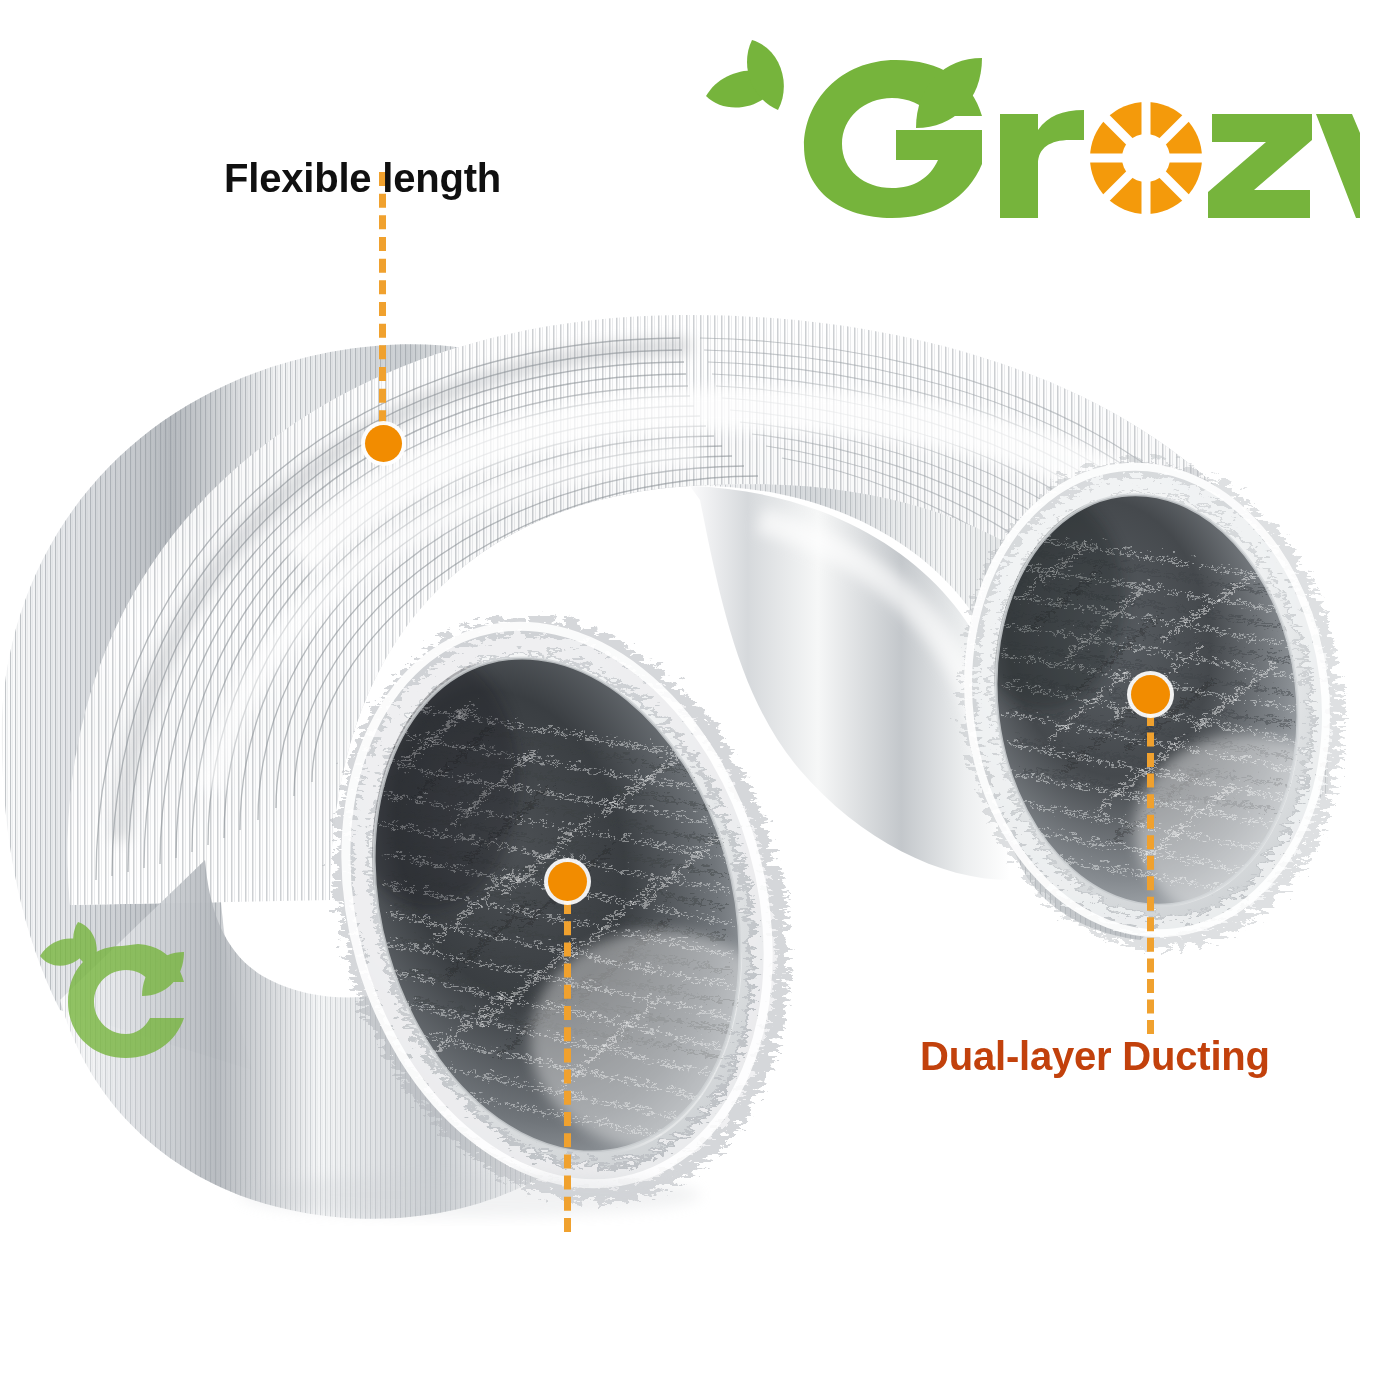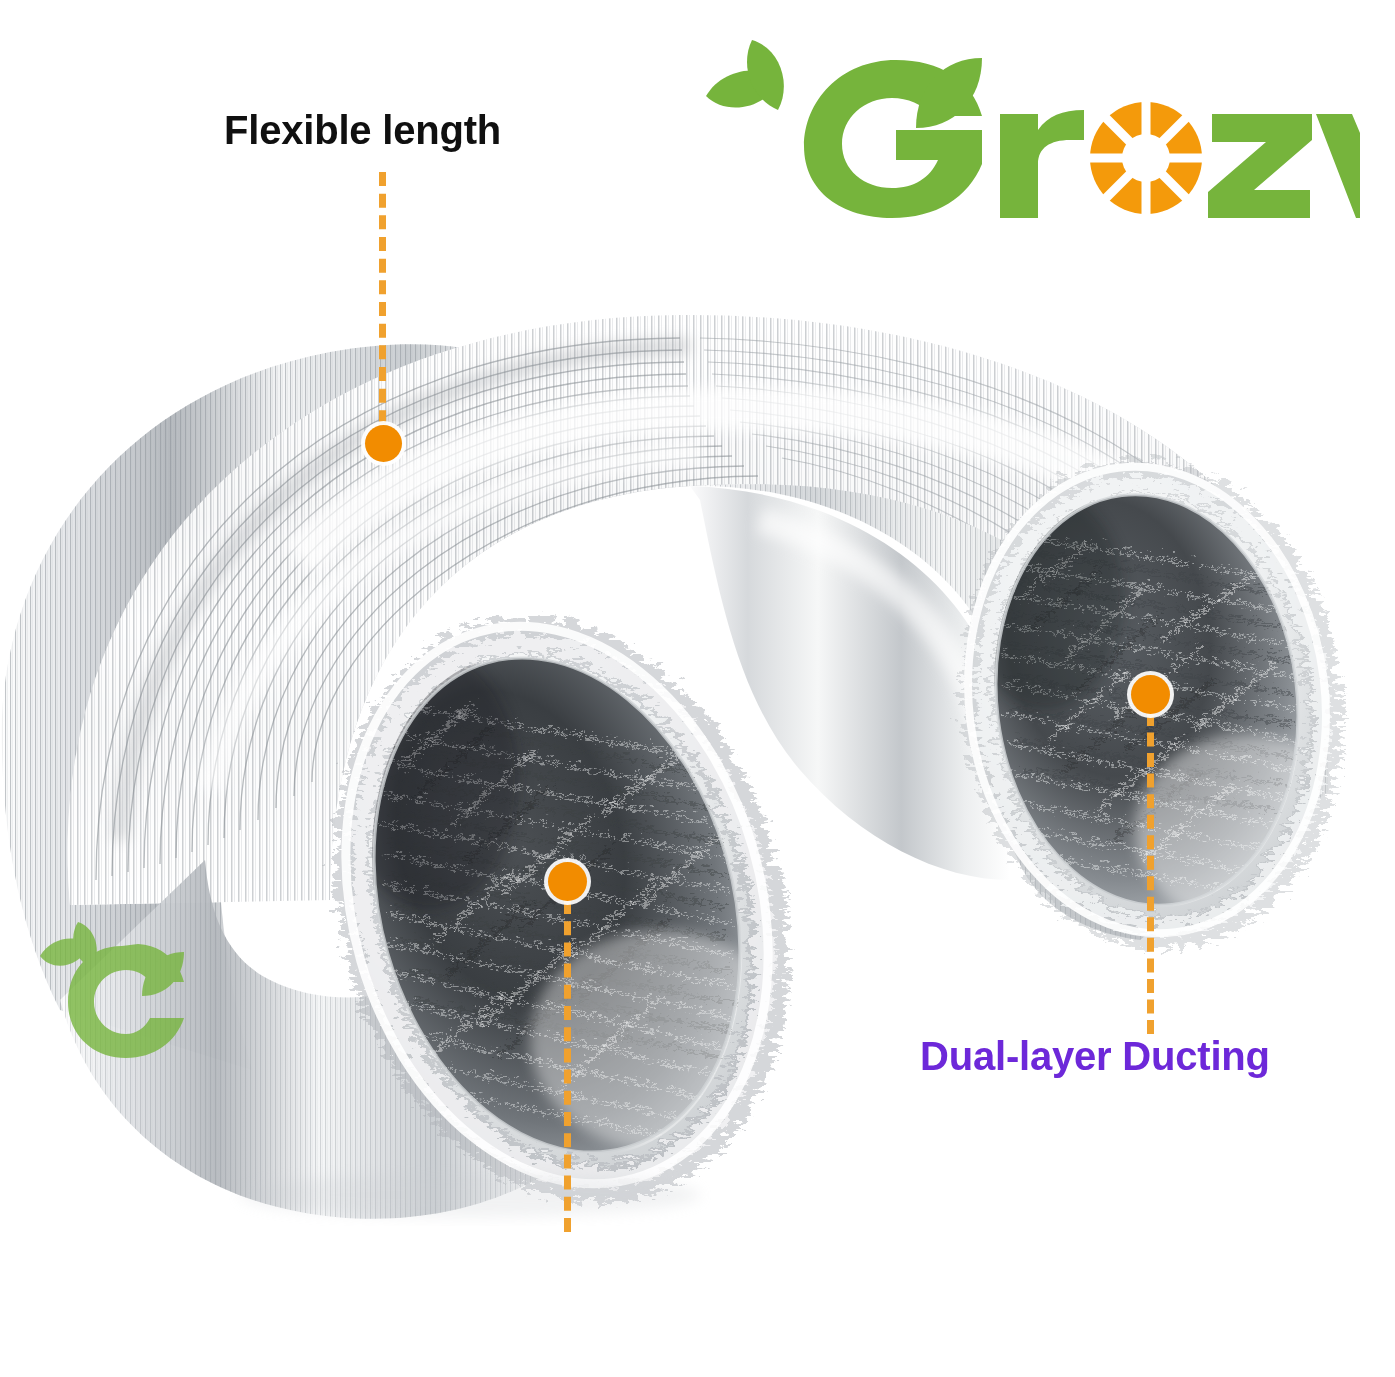--- a/index.html
+++ b/index.html
@@ -546,22 +546,22 @@
       <g fill="#76B43C">
         <path d="M 616 96 L 652 96 L 678 158 L 702 96 L 738 96
                  L 682 224 C 674 242, 662 250, 642 250 L 622 250 L 622 222 L 636 222
                  C 644 222, 648 218, 652 210 L 656 200 Z"></path>
       </g>
     </svg>
   </div>
 
   <div class="callout-line" id="callout-flexible-length-line" style="border-left-color: rgb(240, 161, 46);"></div>
   <div class="callout-dot" id="callout-flexible-length-dot" style="background: rgb(242, 140, 0);"></div>
-  <div class="callout-label" id="callout-flexible-length-label" style="color: rgb(16, 16, 16);">Flexible length</div>
+  <div class="callout-label" id="callout-flexible-length-label" style="color: rgb(16, 16, 16); margin-top: 48px;">Flexible length</div>
 
   <div class="callout-line" id="callout-dual-layer-line" style="border-left-color: rgb(240, 161, 46);"></div>
   <div class="callout-dot" id="callout-dual-layer-dot" style="background: rgb(242, 140, 0);"></div>
-  <div class="callout-label" id="callout-dual-layer-label" style="color: #6d28d9;">Dual-layer Ducting</div>
+  <div class="callout-label" id="callout-dual-layer-label" style="color: #c2410c;">Dual-layer Ducting</div>
 
   <div class="callout-line" id="callout-steel-wire-line" style="border-left-color: rgb(240, 161, 46);"></div>
   <div class="callout-dot" id="callout-steel-wire-dot" style="background: rgb(242, 140, 0);"></div>
 
 </div>
 
 </body></html>

